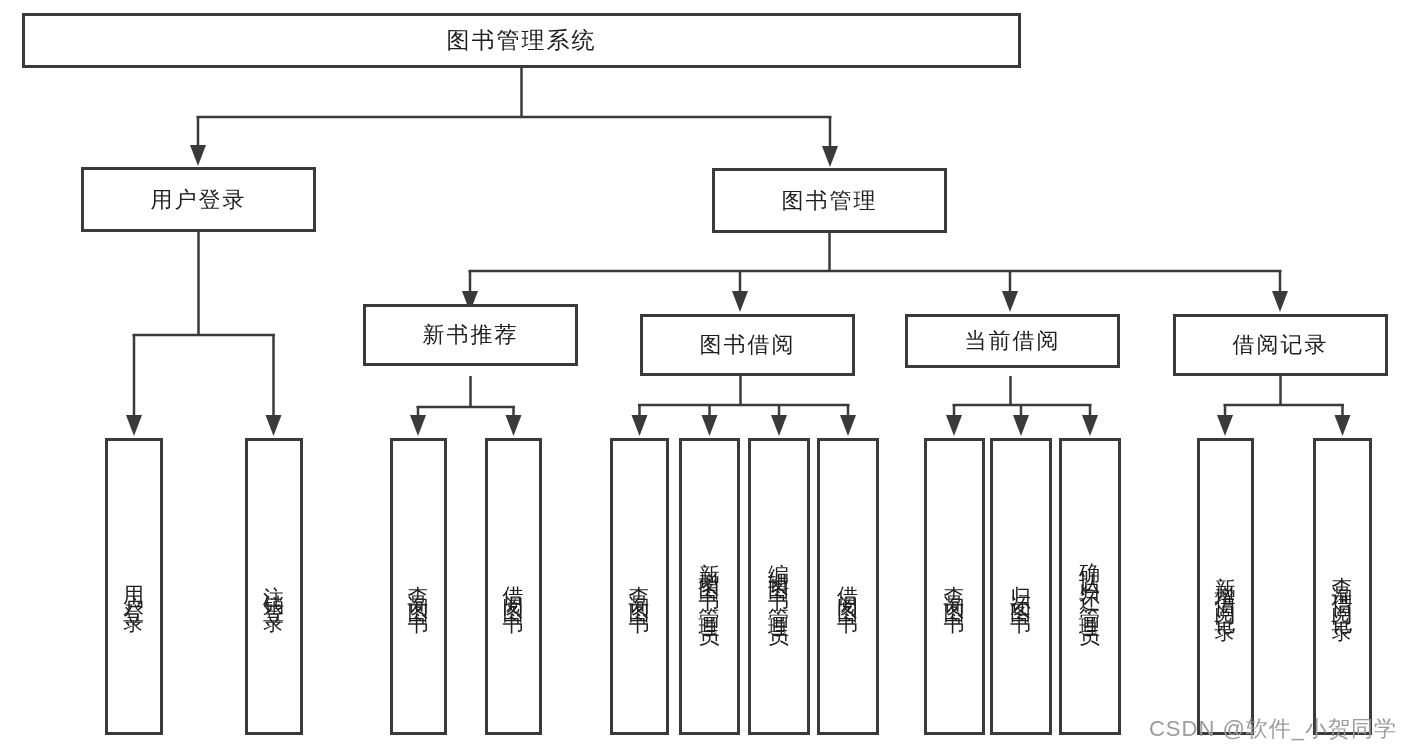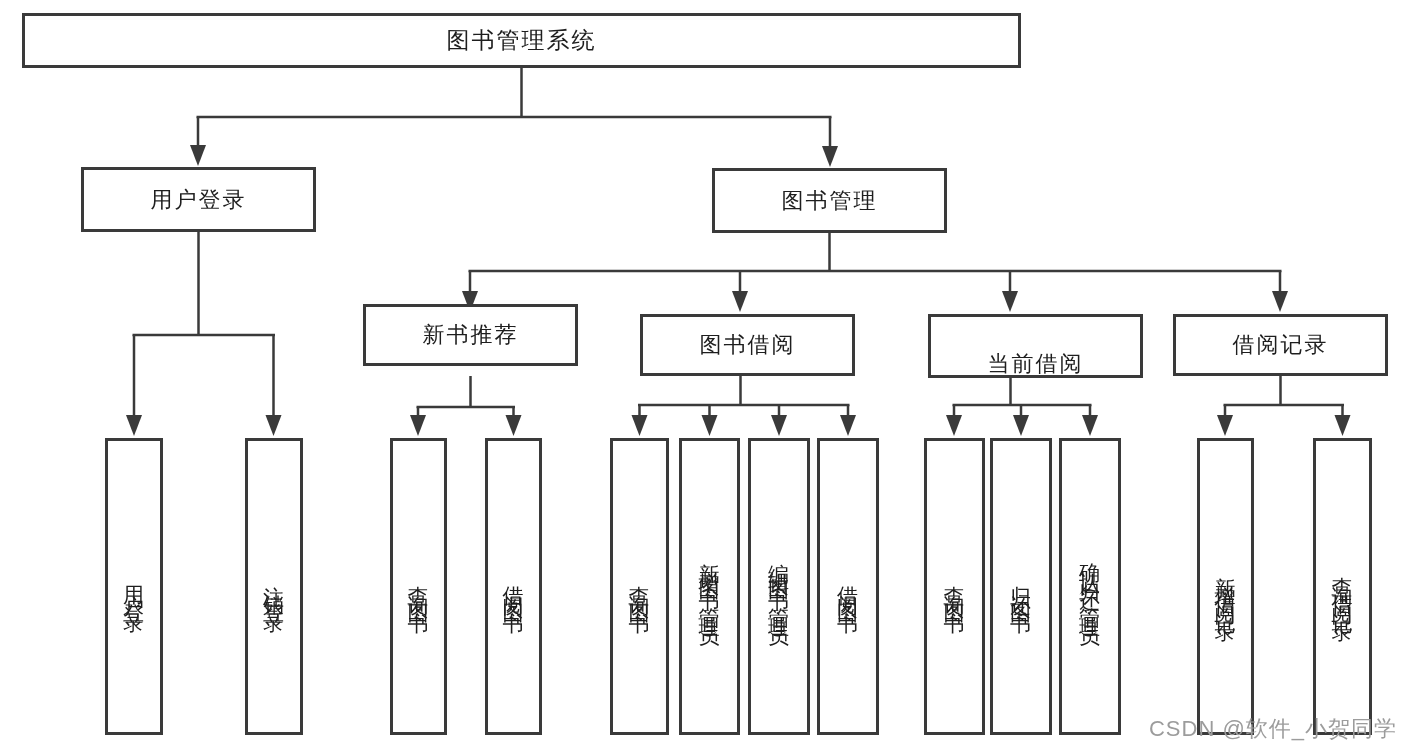--- a/index.html
+++ b/index.html
@@ -126,21 +126,21 @@
   <div class="node" style="left:712px;top:168px;width:235px;height:65px;">
     <span class="h-label">图书管理</span>
   </div>
 
   <div class="node" style="left:363px;top:304px;width:215px;height:62px;">
     <span class="h-label">新书推荐</span>
   </div>
   <div class="node" style="left:633px;top:314px;width:215px;height:62px;margin-left:7px;">
     <span class="h-label">图书借阅</span>
   </div>
-  <div class="node" style="left:928px;top:314px;width:215px;height:64px;align-items:flex-end;">
+  <div class="node" style="left:905px;top:314px;width:215px;height:54px;">
     <span class="h-label">当前借阅</span>
   </div>
   <div class="node" style="left:1173px;top:314px;width:215px;height:62px;">
     <span class="h-label">借阅记录</span>
   </div>
 
   <div class="node" style="left:105px;top:438px;width:58px;height:297px;">
     <span class="v-label">用户登录</span>
   </div>
   <div class="node" style="left:245px;top:438px;width:58px;height:297px;">

